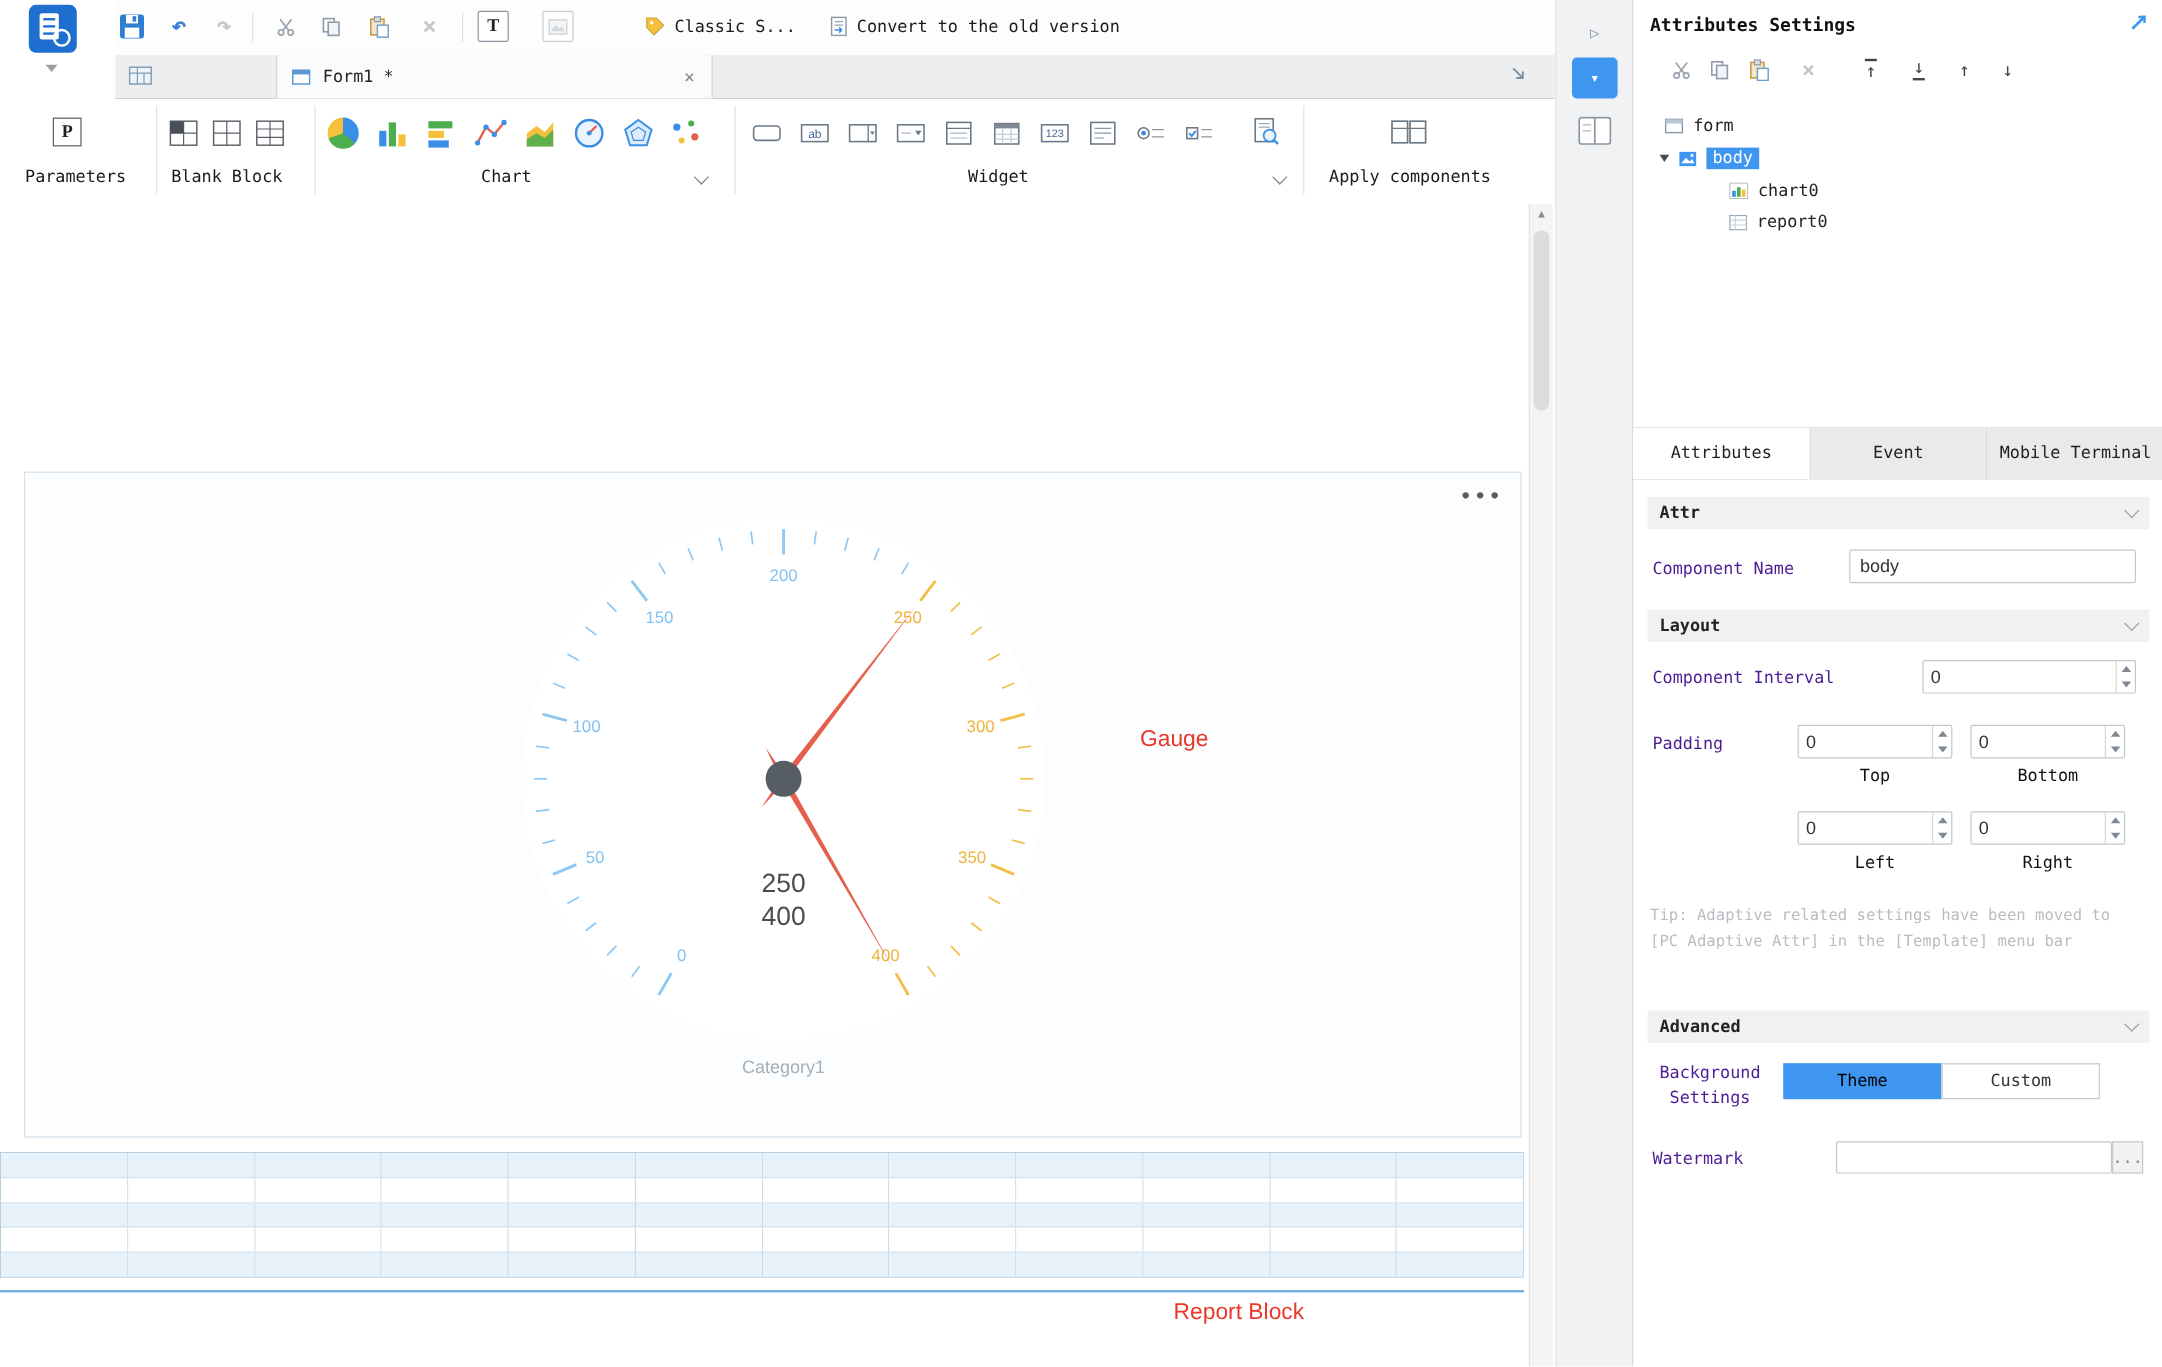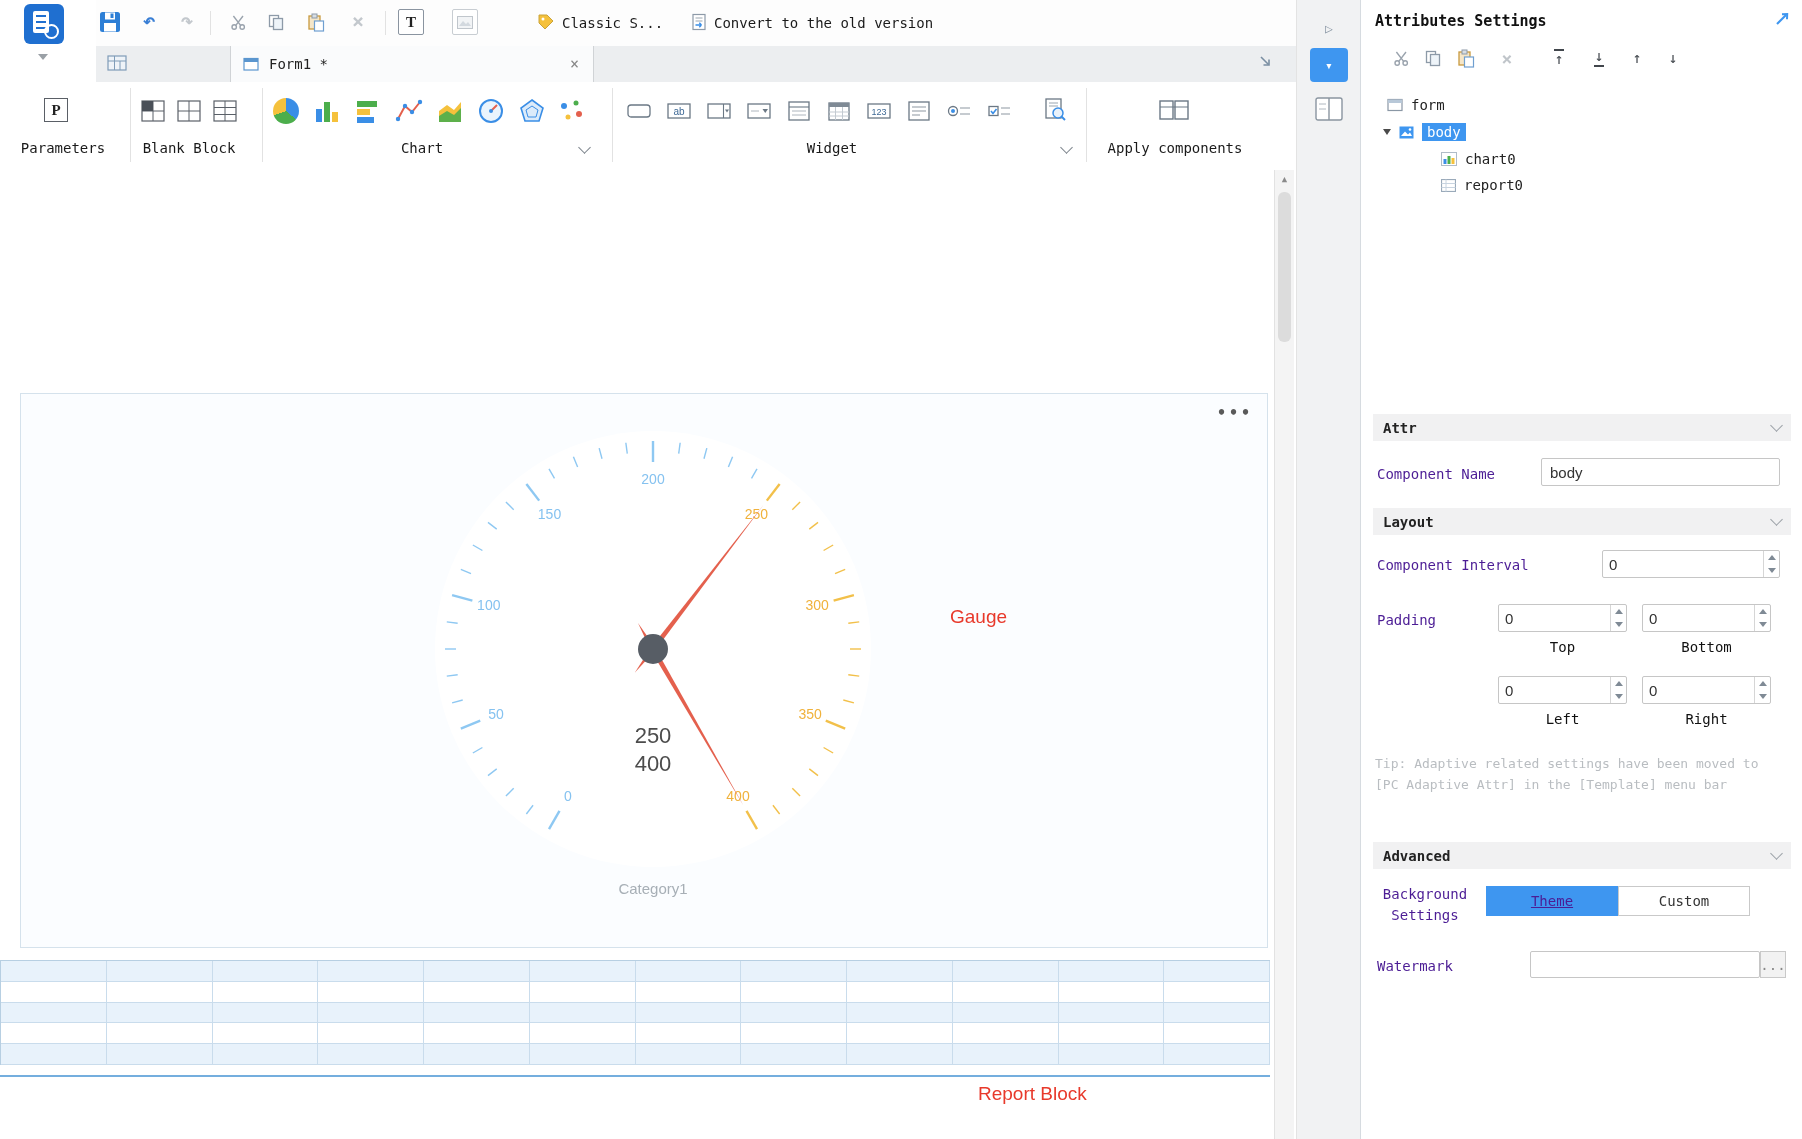--- a/index.html
+++ b/index.html
@@ -67,21 +67,21 @@
   .inp{position:absolute;height:28px;border:1px solid #c6c6c6;border-radius:2px;font-family:"Liberation Sans",sans-serif;font-size:15px;padding:0 8px;box-sizing:border-box;color:#333;background:#fff;}
   .spin{position:absolute;height:28px;border:1px solid #c6c6c6;border-radius:2px;background:#fff;display:flex;box-sizing:border-box;}
   .spin input{flex:1;min-width:0;border:none;outline:none;font-family:"Liberation Sans",sans-serif;font-size:15px;padding:0 6px;color:#333;background:transparent;}
   .spin-btns{width:15px;border-left:1px solid #d6d6d6;display:flex;flex-direction:column;}
   .su,.sd{flex:1;display:flex;align-items:center;justify-content:center;}
   .su::after{content:"";width:0;height:0;border-left:4px solid transparent;border-right:4px solid transparent;border-bottom:5px solid #7f8a95;}
   .sd::after{content:"";width:0;height:0;border-left:4px solid transparent;border-right:4px solid transparent;border-top:5px solid #7f8a95;}
   .cap{position:absolute;text-align:center;color:#111;}
   .tip{position:absolute;left:14px;top:754px;width:406px;color:#b9bdc1;font-size:13px;line-height:1.6;}
   .seg{position:absolute;height:30px;display:flex;align-items:center;justify-content:center;box-sizing:border-box;}
-  .seg.on{background:#3e96f0;color:#4c1d95;text-decoration:underline;}
+  .seg.on{background:#3e96f0;color:#000000;}
   .seg.off{background:#fff;color:#333;border:1px solid #c9c9c9;}
   .morebtn{position:absolute;width:26px;height:27px;background:#f2f2f2;border:1px solid #c9c9c9;box-sizing:border-box;display:flex;align-items:center;justify-content:center;color:#888;}
 </style>
 </head>
 <body>
 
 <div class="app">
 
   <div class="row1">
     <div class="ic tbtn" style="left:98px;top:10px;width:24px;height:24px;">
@@ -596,20 +596,25 @@
               <rect x="0.5" y="0.5" width="14" height="12" fill="#fff" stroke="#9aaaba" stroke-width="1.2"></rect>
               <line x1="0.5" y1="4.5" x2="14.5" y2="4.5" stroke="#c8d4e0"></line>
               <line x1="0.5" y1="8.5" x2="14.5" y2="8.5" stroke="#c8d4e0"></line>
               <line x1="5" y1="0.5" x2="5" y2="12.5" stroke="#c8d4e0"></line>
             </svg>
         </span>
         <span style="margin-left:8px;">report0</span>
       </div>
     </div>
 
+    <div class="ptabs">
+      <div class="ptab active">Attributes</div>
+      <div class="ptab">Event</div>
+      <div class="ptab">Mobile Terminal</div>
+    </div>
 
     <div class="sec" style="top:414px;">
       <span>Attr</span>
       <span class="chev"></span>
     </div>
     <div class="flabel" style="left:16px;top:466px;">Component Name</div>
     <input class="inp" style="left: 180px; top: 458px; width: 239px;" value="body">
 
     <div class="sec" style="top:508px;">
       <span>Layout</span>

